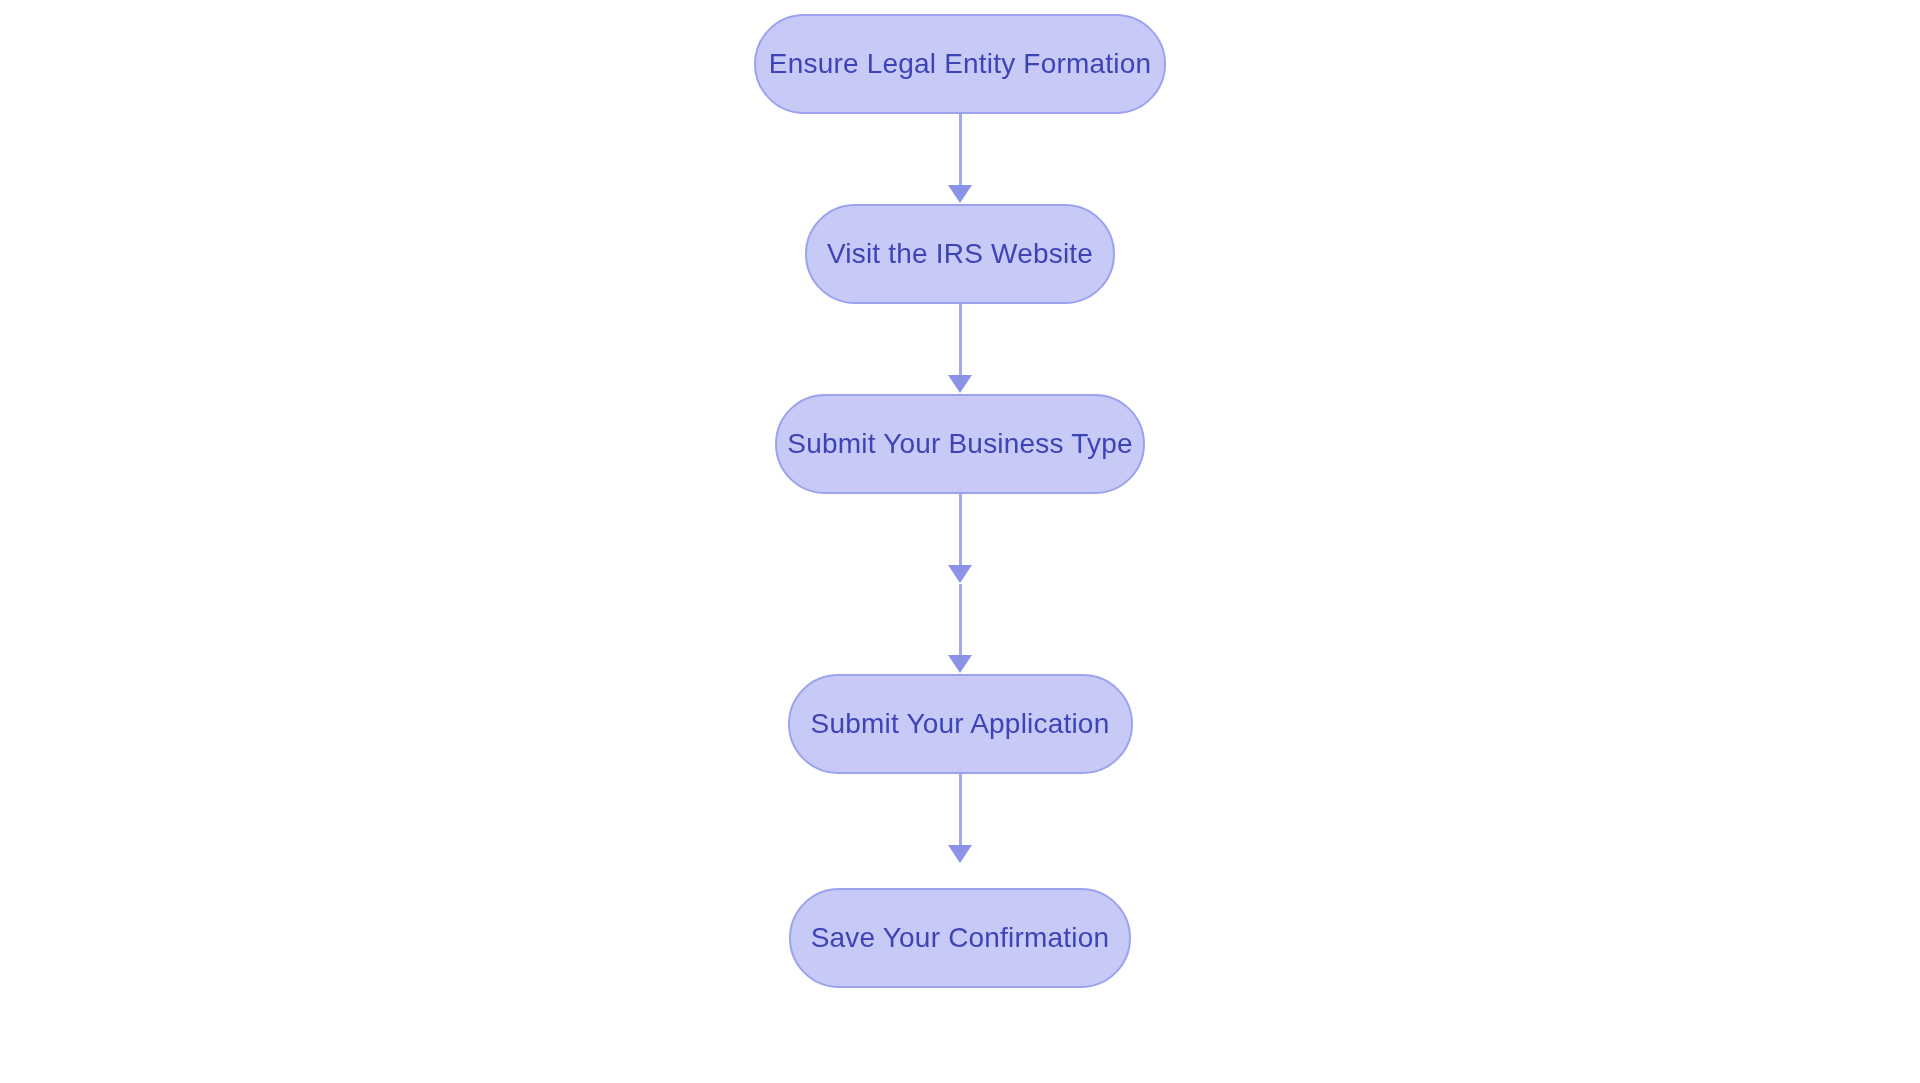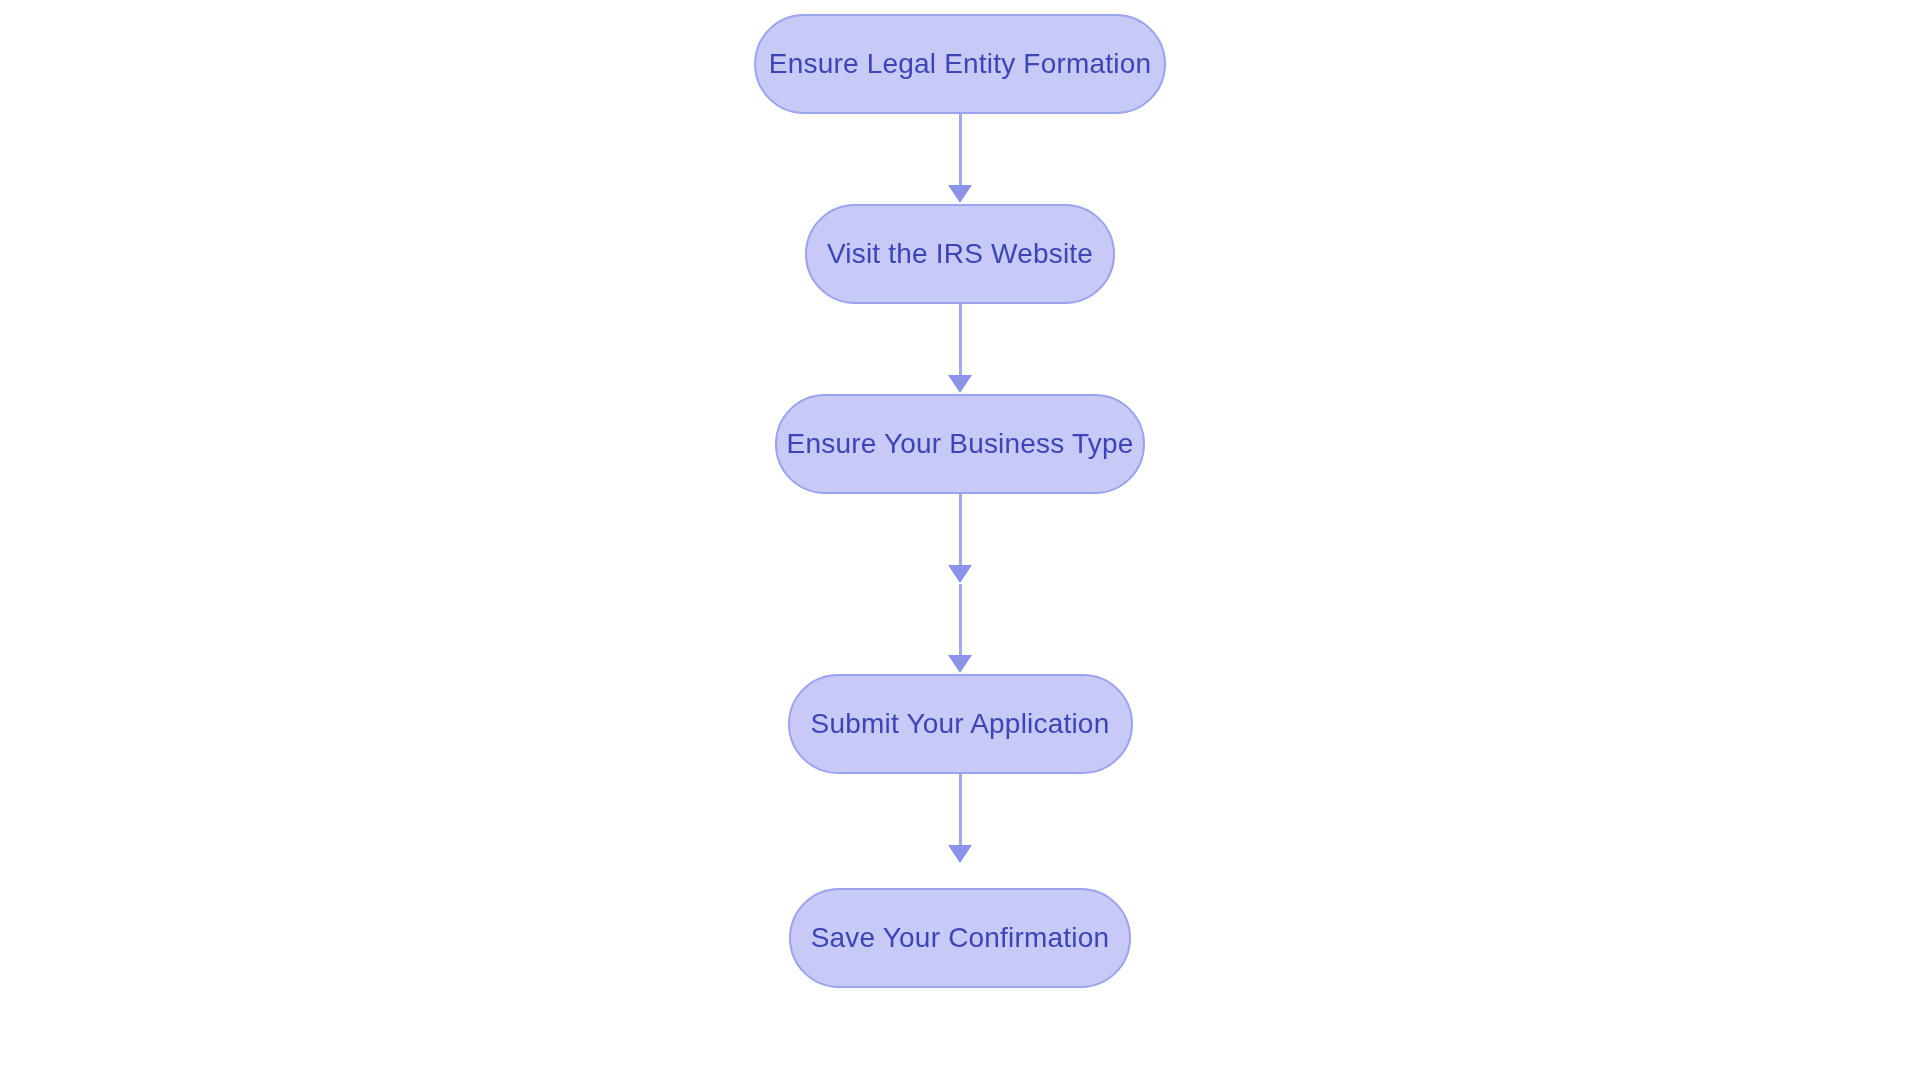--- a/index.html
+++ b/index.html
@@ -80,21 +80,21 @@
   <div class="node n2">
     <span>Visit the IRS Website</span>
   </div>
 
   <div class="arrow">
     <div class="shaft"></div>
     <div class="head"></div>
   </div>
 
   <div class="node n3">
-    <span>Ensure Your Business Type</span>
+    <span>Submit Your Business Type</span>
   </div>
 
   <div class="arrow">
     <div class="shaft"></div>
     <div class="head"></div>
   </div>
 
 
   <div class="arrow">
     <div class="shaft"></div>

